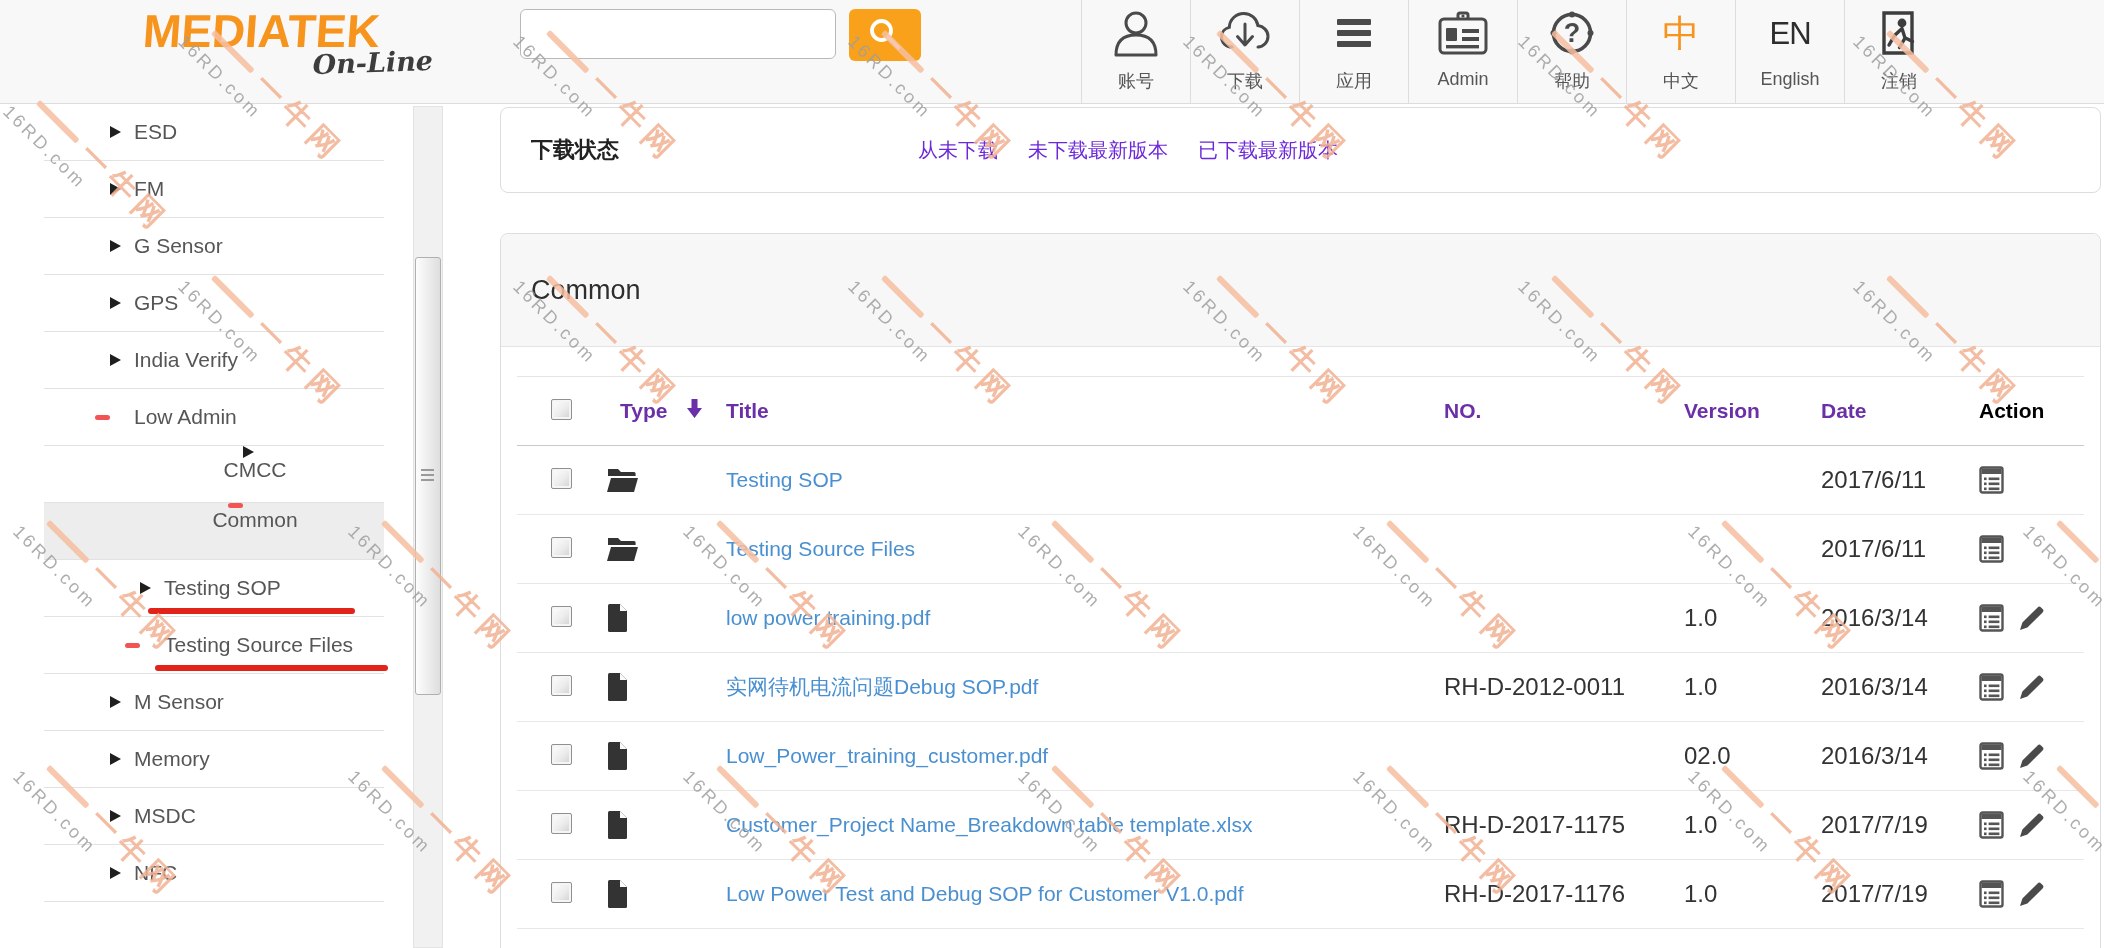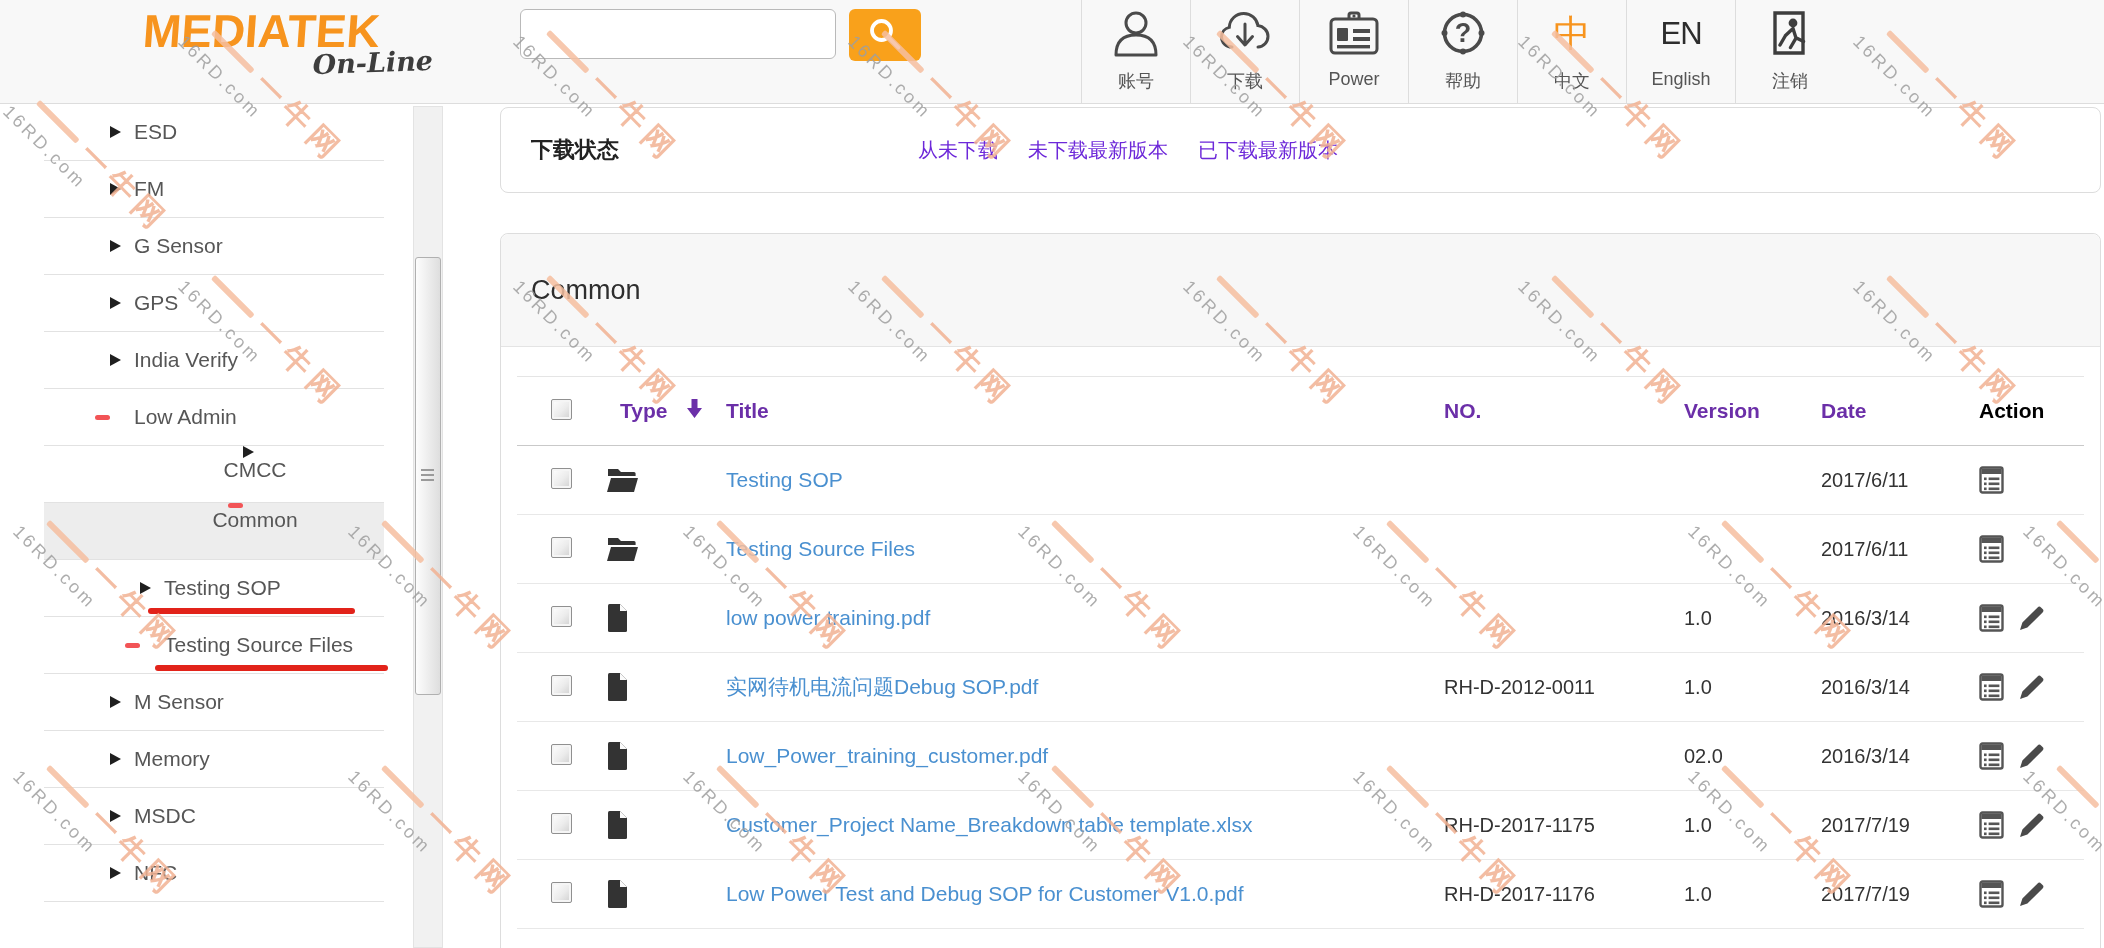--- a/index.html
+++ b/index.html
@@ -59,21 +59,21 @@
   .gridrow{display:grid;grid-template-columns:55px 120px 718px 240px 137px 158px 1fr;align-items:center;padding-left:34px;}
   .thead{margin:29px 16px 0;height:70px;border-top:1px solid #e5e5e5;border-bottom:1px solid #c9c9c9;box-sizing:border-box;}
   .th{font-size:21px;font-weight:bold;color:#6B2FA8;}
   .th-type{display:flex;align-items:flex-start;gap:20px;margin-left:14px;}
   .th-action{color:#000000;}
   .rows{margin:0 16px;}
   .trow{height:69px;border-bottom:1px solid #e8e8e8;box-sizing:border-box;}
   .cb{display:inline-block;width:19px;height:19px;border:1px solid #909090;border-radius:2px;
     background:linear-gradient(135deg,#ffffff 0%,#ececec 55%,#cfcfcf 100%);box-shadow:inset 0 0 0 2px #f5f5f5;cursor:pointer;}
   .fname{color:#4A90D0;font-size:21px;text-decoration:none;white-space:nowrap;overflow:hidden;text-overflow:ellipsis;display:block;padding-right:20px;}
-  .cell-no,.cell-ver,.cell-date{font-size:20px;color:#333;}
+  .cell-no,.cell-ver,.cell-date{font-size:24px;color:#333;}
   .actions{display:flex;gap:14px;align-items:center;}
   .action-btn{display:inline-flex;cursor:pointer;}
   .type-cell{display:flex;align-items:center;}
 
   
   #watermarks{position:absolute;left:0;top:0;width:100%;height:100%;z-index:40;pointer-events:none;}
   .wm{position:absolute;transform:rotate(45deg);transform-origin:0 0;opacity:.85;}
   .wm-cn{font-size:30px;font-weight:bold;color:#F2B293;letter-spacing:7px;white-space:nowrap;display:flex;align-items:center;line-height:1.1;}
   .wm-cn::before{content:"";width:56px;height:6px;background:#F6BFA0;border-radius:2px;margin-right:10px;}
   .wm-en{font-size:18px;color:#9f9f9f;letter-spacing:3px;margin-left:-18px;margin-top:1px;}
@@ -111,33 +111,45 @@
           <div class="nav-icon">
             <svg width="54" height="48" viewBox="0 0 54 48" fill="none" stroke="#4a4a4a" stroke-width="3">
               <path d="M14,38 C8,38 3.5,33.5 3.5,28 C3.5,23.2 6.8,19.5 11.3,18.4 C11.5,10.5 18,4.5 25.8,4.5 C33,4.5 38.8,9.6 39.9,16.6 C45.5,17.2 50,21.8 50,27.3 C50,33 45.6,38 40,38" stroke-linecap="round"></path>
               <path d="M27,15 v19 M19.5,27.5 l7.5,8.5 7.5,-8.5" stroke-linecap="round" stroke-linejoin="round"></path>
             </svg>
           </div>
           <div class="nav-label">下载</div>
         </div>
         <div class="nav-item">
           <div class="nav-icon">
+            <svg width="46" height="42" viewBox="0 0 46 42">
+              <g fill="#4a4a4a">
+                <rect x="6" y="7" width="34" height="6" rx="1"></rect>
+                <rect x="6" y="18" width="34" height="6" rx="1"></rect>
+                <rect x="6" y="29" width="34" height="6" rx="1"></rect>
+              </g>
+            </svg>
+          </div>
+          <div class="nav-label">应用</div>
+        </div>
+        <div class="nav-item">
+          <div class="nav-icon">
             <svg width="54" height="52" viewBox="0 0 54 52" fill="none" stroke="#4a4a4a" stroke-width="3">
               <rect x="4" y="12" width="46" height="34" rx="4"></rect>
               <path d="M22,12 v-4 a2,2 0 0 1 2,-2 h6 a2,2 0 0 1 2,2 v4"></path>
               <circle cx="27" cy="9" r="1.6" fill="#4a4a4a" stroke="none"></circle>
               <g fill="#4a4a4a" stroke="none">
                 <rect x="10" y="21" width="11" height="13" rx="1"></rect>
                 <rect x="26" y="22" width="17" height="4"></rect>
                 <rect x="26" y="30" width="17" height="4"></rect>
                 <rect x="10" y="38" width="33" height="3.4"></rect>
               </g>
             </svg>
           </div>
-          <div class="nav-label">Power</div>
+          <div class="nav-label">Admin</div>
         </div>
         <div class="nav-item">
           <div class="nav-icon">
             <svg width="52" height="52" viewBox="0 0 52 52">
               <circle cx="26" cy="26" r="18.5" fill="none" stroke="#4a4a4a" stroke-width="3.6"></circle>
               <g fill="#4a4a4a">
                 <circle cx="26" cy="7.5" r="3"></circle>
                 <circle cx="26" cy="44.5" r="3"></circle>
                 <circle cx="7.5" cy="26" r="3"></circle>
                 <circle cx="44.5" cy="26" r="3"></circle>

